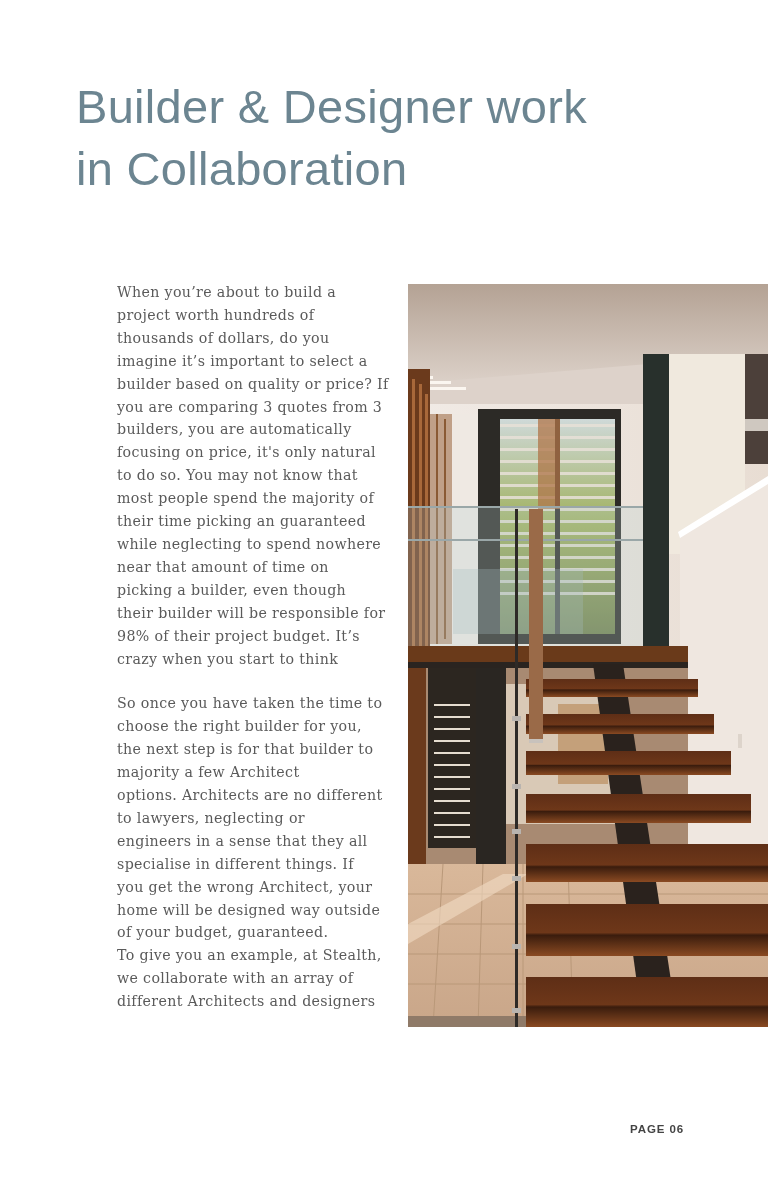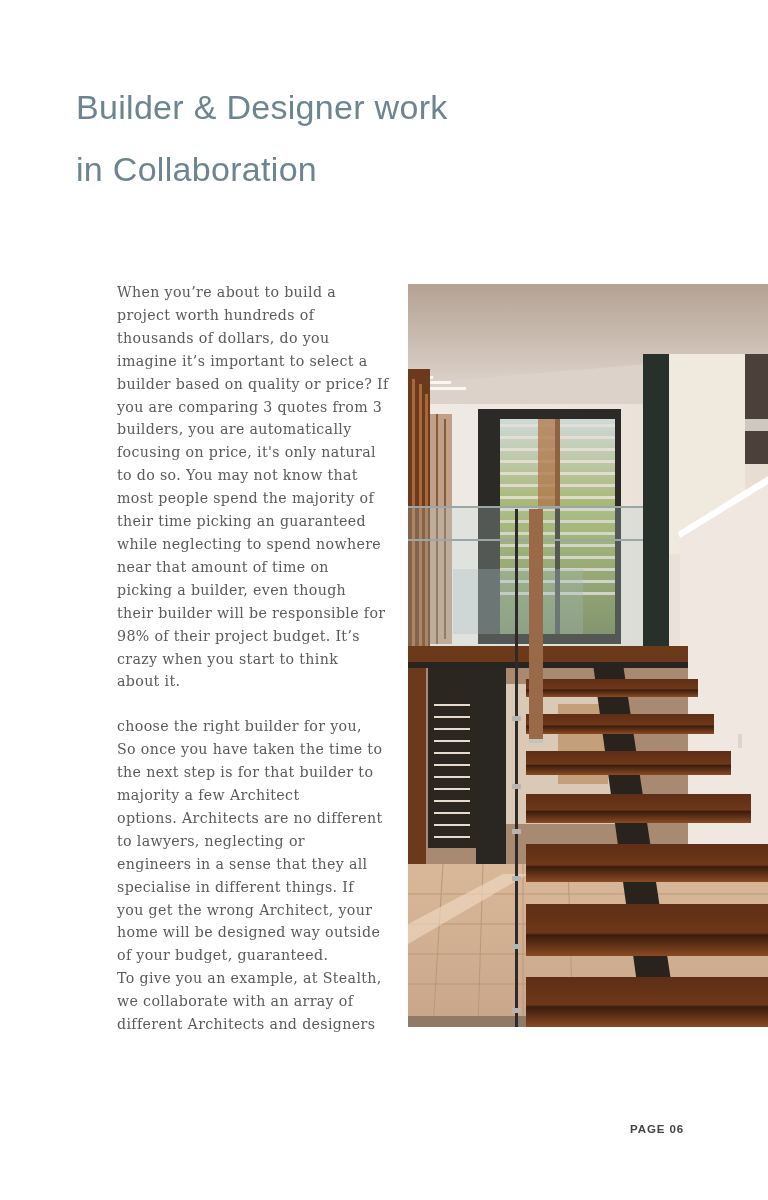--- a/index.html
+++ b/index.html
@@ -15,21 +15,21 @@
       font-family: "Liberation Sans", sans-serif;
     }
     .title {
       position: absolute;
       left: 76px;
       top: 76px;
       width: 660px;
       margin: 0;
       font-family: "Liberation Sans", sans-serif;
       font-weight: 400;
-      font-size: 34px;
+      font-size: 47px;
       line-height: 62px;
       color: #6c8591;
       letter-spacing: 0.3px;
     }
     .title span { display: block; white-space: nowrap; }
     .body-text {
       position: absolute;
       left: 77px;
       top: 281px;
       width: 300px;
@@ -89,26 +89,25 @@
     <span class="line">focusing on price, it's only natural</span>
     <span class="line">to do so. You may not know that</span>
     <span class="line">most people spend the majority of</span>
     <span class="line">their time picking an guaranteed</span>
     <span class="line">while neglecting to spend nowhere</span>
     <span class="line">near that amount of time on</span>
     <span class="line">picking a builder, even though</span>
     <span class="line">their builder will be responsible for</span>
     <span class="line">98% of their project budget. It’s</span>
     <span class="line">crazy when you start to think</span>
-    <span class="line">about it.</span>
   </div>
   <span class="gap"></span>
   <div>
+    <span class="line">So once you have taken the time to</span>
     <span class="line">choose the right builder for you,</span>
-    <span class="line">So once you have taken the time to</span>
     <span class="line">the next step is for that builder to</span>
     <span class="line">majority a few Architect</span>
     <span class="line">options. Architects are no different</span>
     <span class="line">to lawyers, neglecting or</span>
     <span class="line">engineers in a sense that they all</span>
     <span class="line">specialise in different things. If</span>
     <span class="line">you get the wrong Architect, your</span>
     <span class="line">home will be designed way outside</span>
     <span class="line">of your budget, guaranteed.</span>
     <span class="line">To give you an example, at Stealth,</span>

